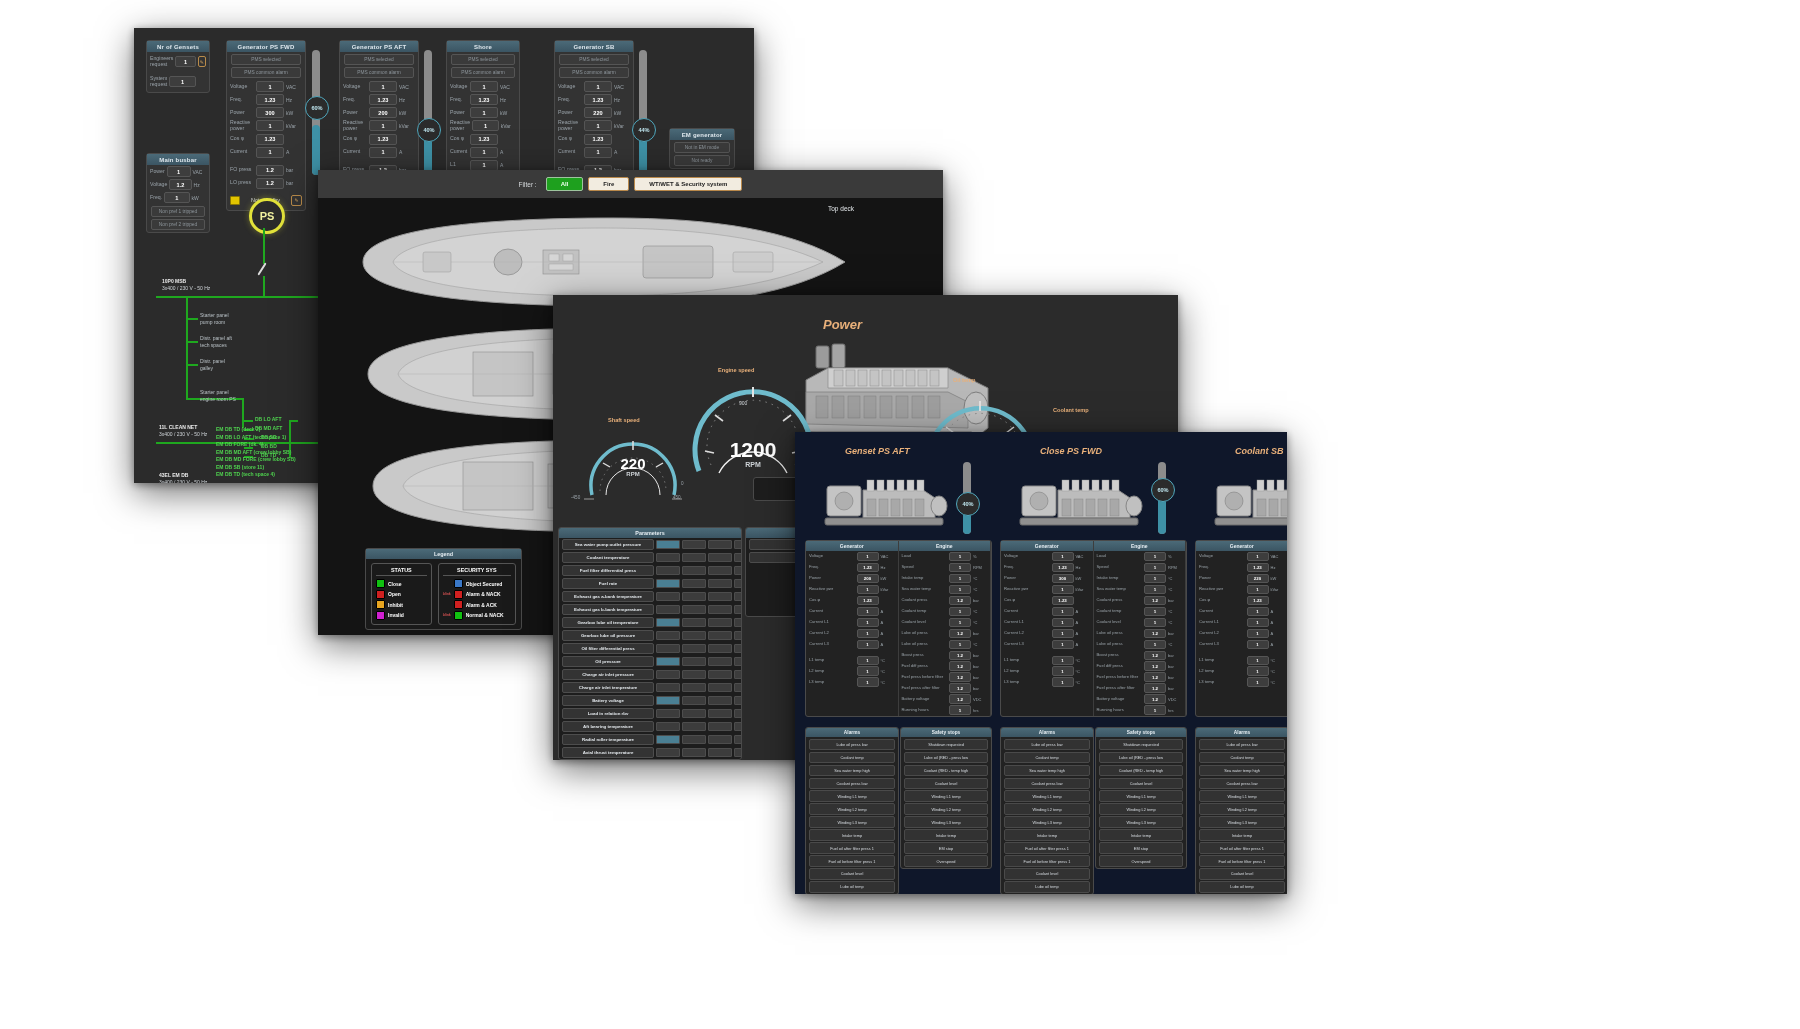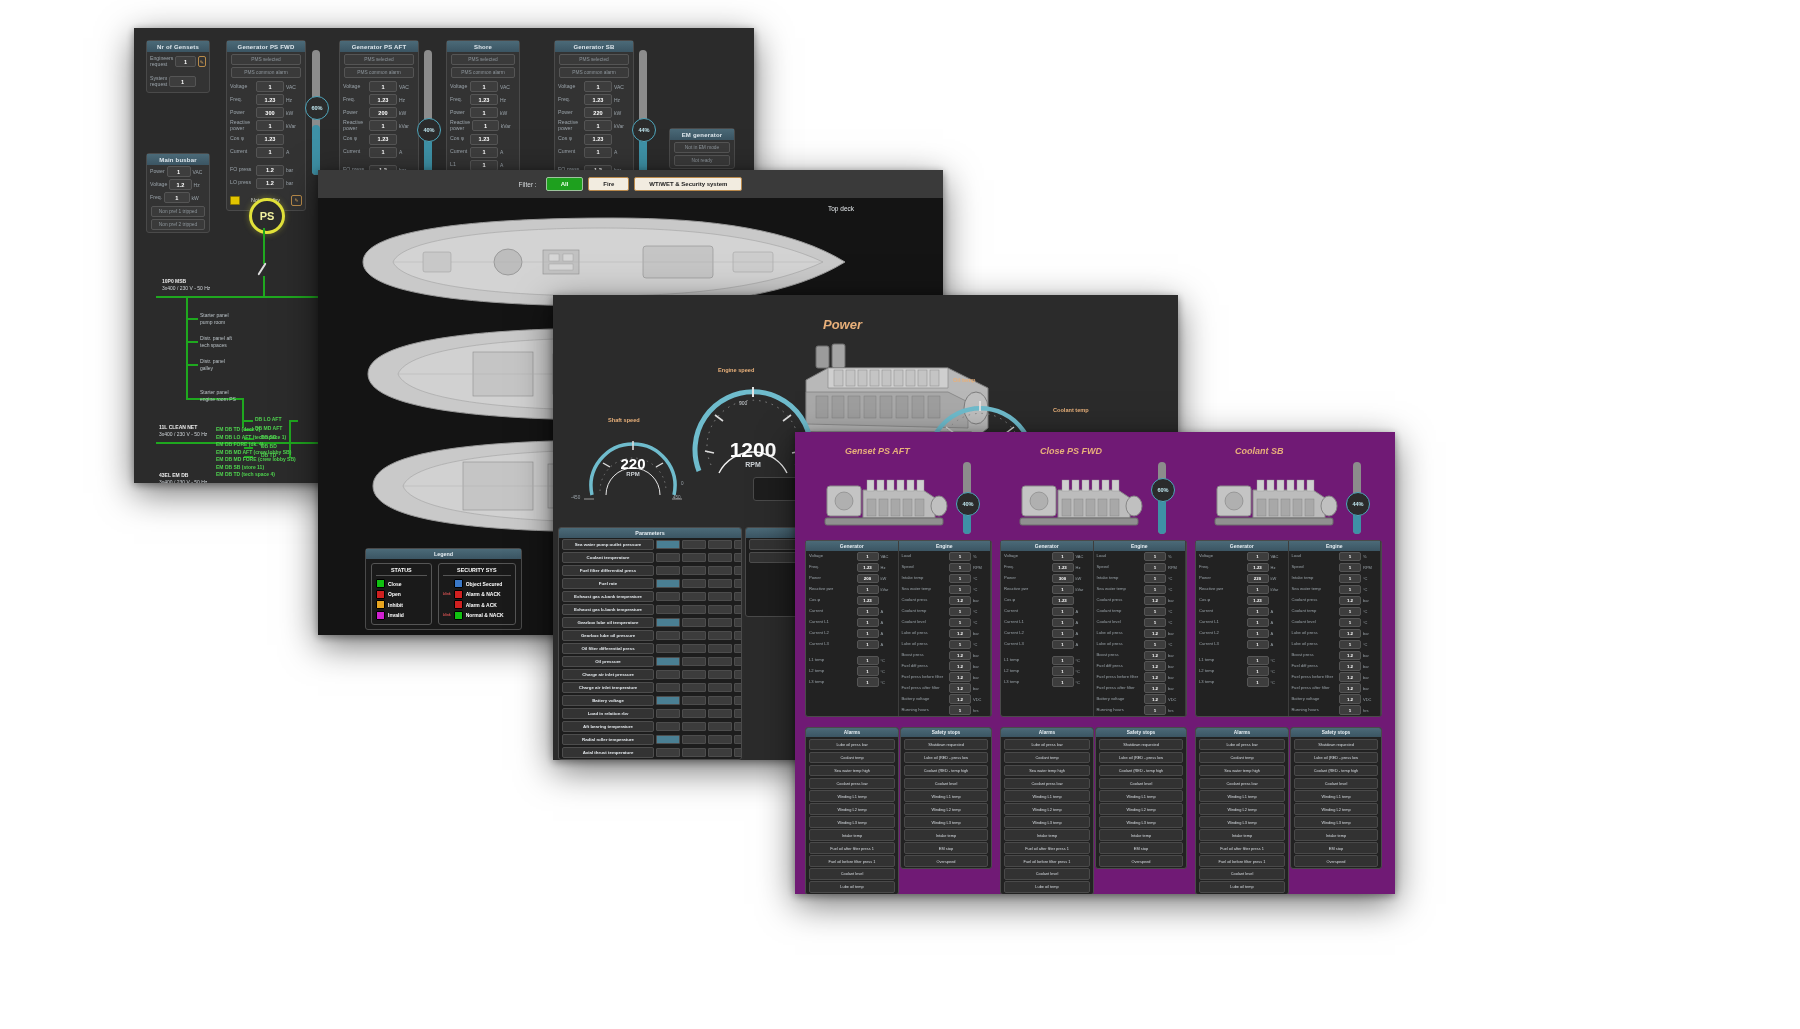--- a/index.html
+++ b/index.html
@@ -81,21 +81,21 @@
   .ptable-hd{background:linear-gradient(#4b6a78,#3b5563);color:#e6eef3;font-size:5.4px;
              font-weight:bold;text-align:center;padding:2px 0;}
   .prow{display:flex;align-items:center;gap:2px;padding:1px 3px;}
   .prow .pname{flex:0 0 90px;background:#333;border:1px solid #4d4d4d;border-radius:2px;
                font-size:4.4px;color:#e3e8ec;text-align:center;padding:2px 0;font-weight:bold;}
   .mini{flex:0 0 22px;background:#3c3c3c;border:1px solid #4d4d4d;border-radius:1px;
         font-size:3.4px;color:#9aa1a6;text-align:center;padding:1.6px 0;}
   .mini.blue{background:#4a7f93;color:#dff1f7;}
 
   
-  #win4{left:795px;top:432px;width:600px;height:462px;background:#701a75;}
+  #win4{left:795px;top:432px;width:492px;height:462px;background:#0f172a;}
   .gs-title{position:absolute;color:#e8b07a;font-size:9px;font-style:italic;font-weight:bold;white-space:nowrap;}
   .gcard{position:absolute;background:#222;border:1px solid #4a4a4a;border-radius:3px;}
   .gcard-hd{background:linear-gradient(#4b6a78,#3b5563);color:#e6eef3;font-size:5px;
             font-weight:bold;text-align:center;padding:2px 0;}
   .grow{display:flex;align-items:center;gap:2px;padding:.8px 3px;}
   .grow .gl2{flex:1;font-size:4.2px;color:#99a2a8;line-height:1.1;}
   .grow .gv{flex:0 0 20px;background:#3d3d3d;border:1px solid #555;border-radius:2px;
             color:#fff;font-size:4.4px;font-weight:bold;text-align:center;padding:1.2px 0;}
   .grow .gu{flex:0 0 14px;font-size:4px;color:#99a2a8;}
   .alarmbox{position:absolute;background:#222;border:1px solid #4a4a4a;border-radius:3px;overflow:hidden;}

